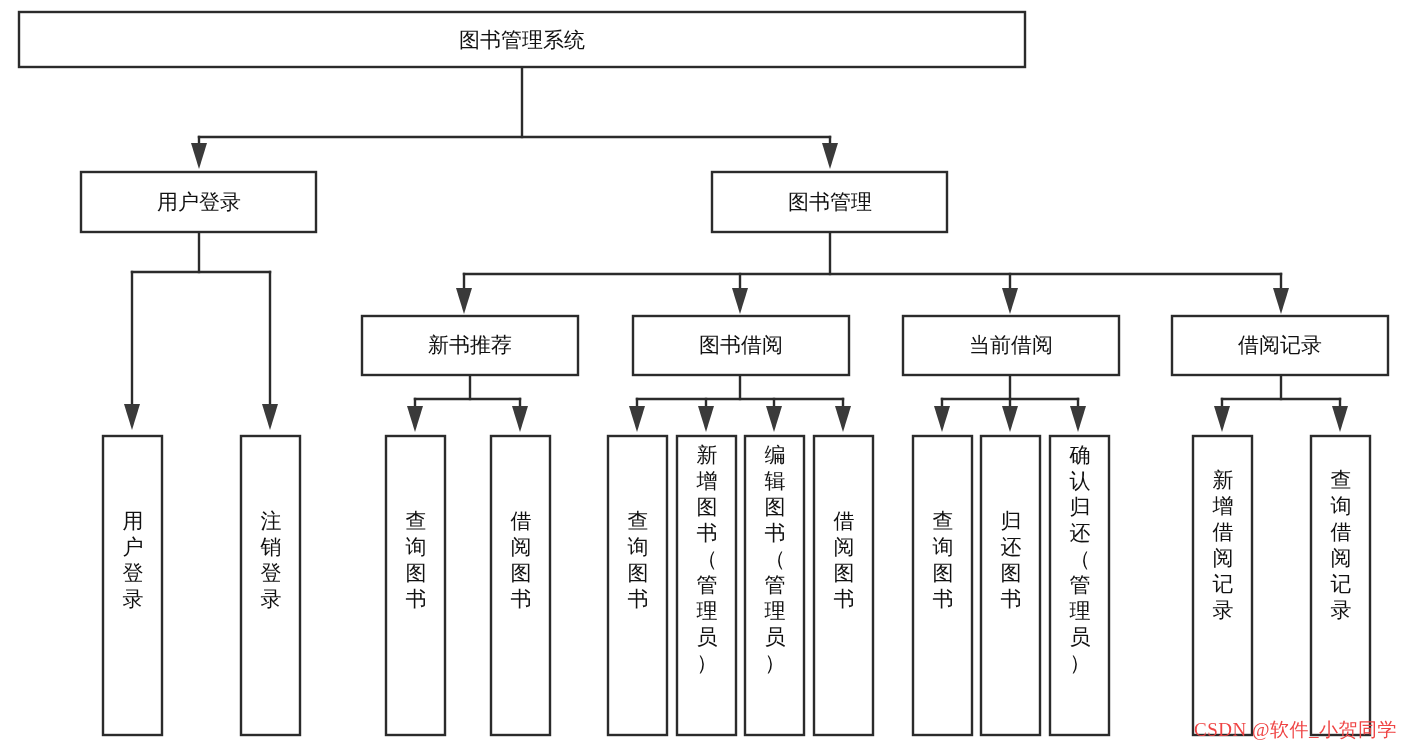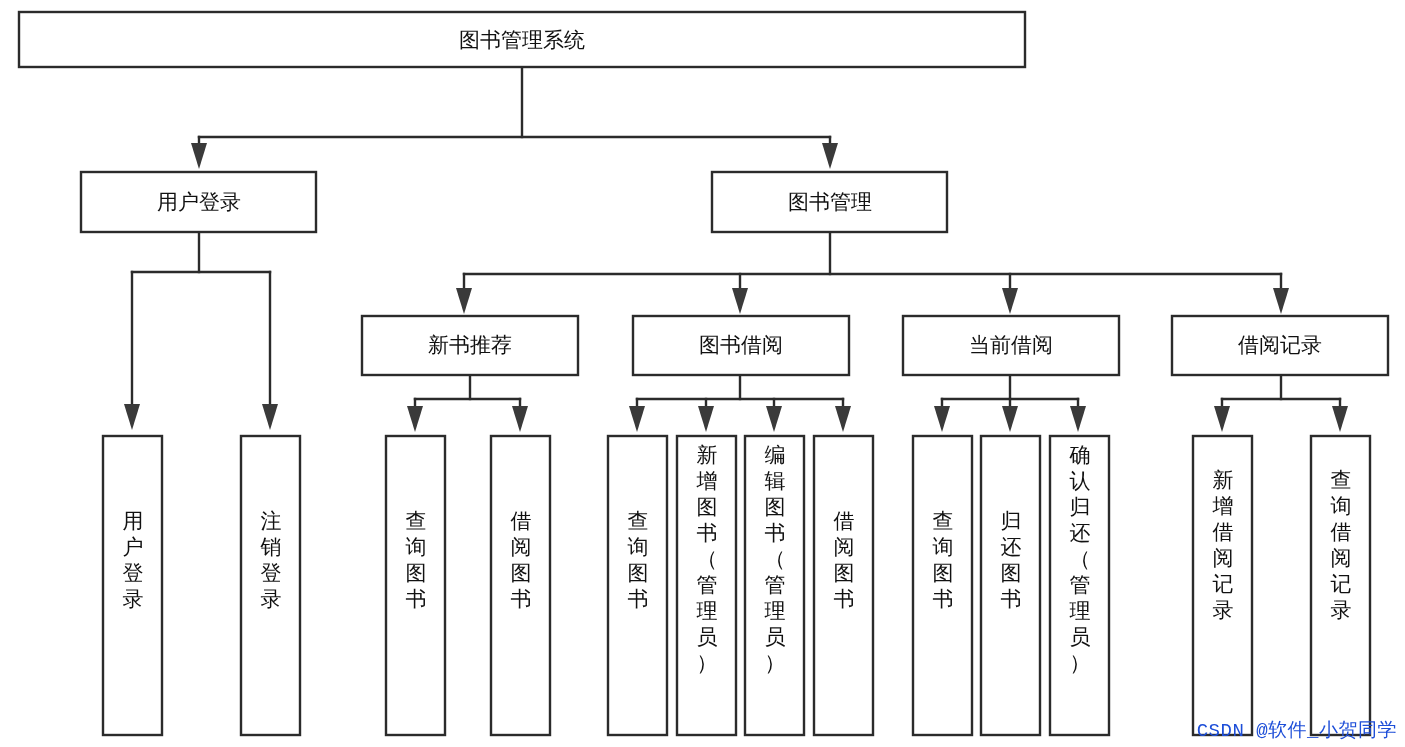--- a/index.html
+++ b/index.html
@@ -53,23 +53,23 @@
     font-family: "Liberation Sans", "DejaVu Sans", sans-serif;
     font-size: 21px;
     fill: #111111;
     text-anchor: middle;
     white-space: pre;
   }
   .watermark-text {
     position: absolute;
     right: 8px;
     bottom: 4px;
-    font-family: Liberation Mono, monospace;
+    font-family: Liberation Serif, serif;
     font-size: 19px;
-    color: #1d4ed8;
+    color: #ef4444;
     letter-spacing: 0.5px;
     user-select: none;
     pointer-events: none;
     white-space: nowrap;
   }
 </style>
 </head>
 <body>
 
 <div id="diagram-root">

